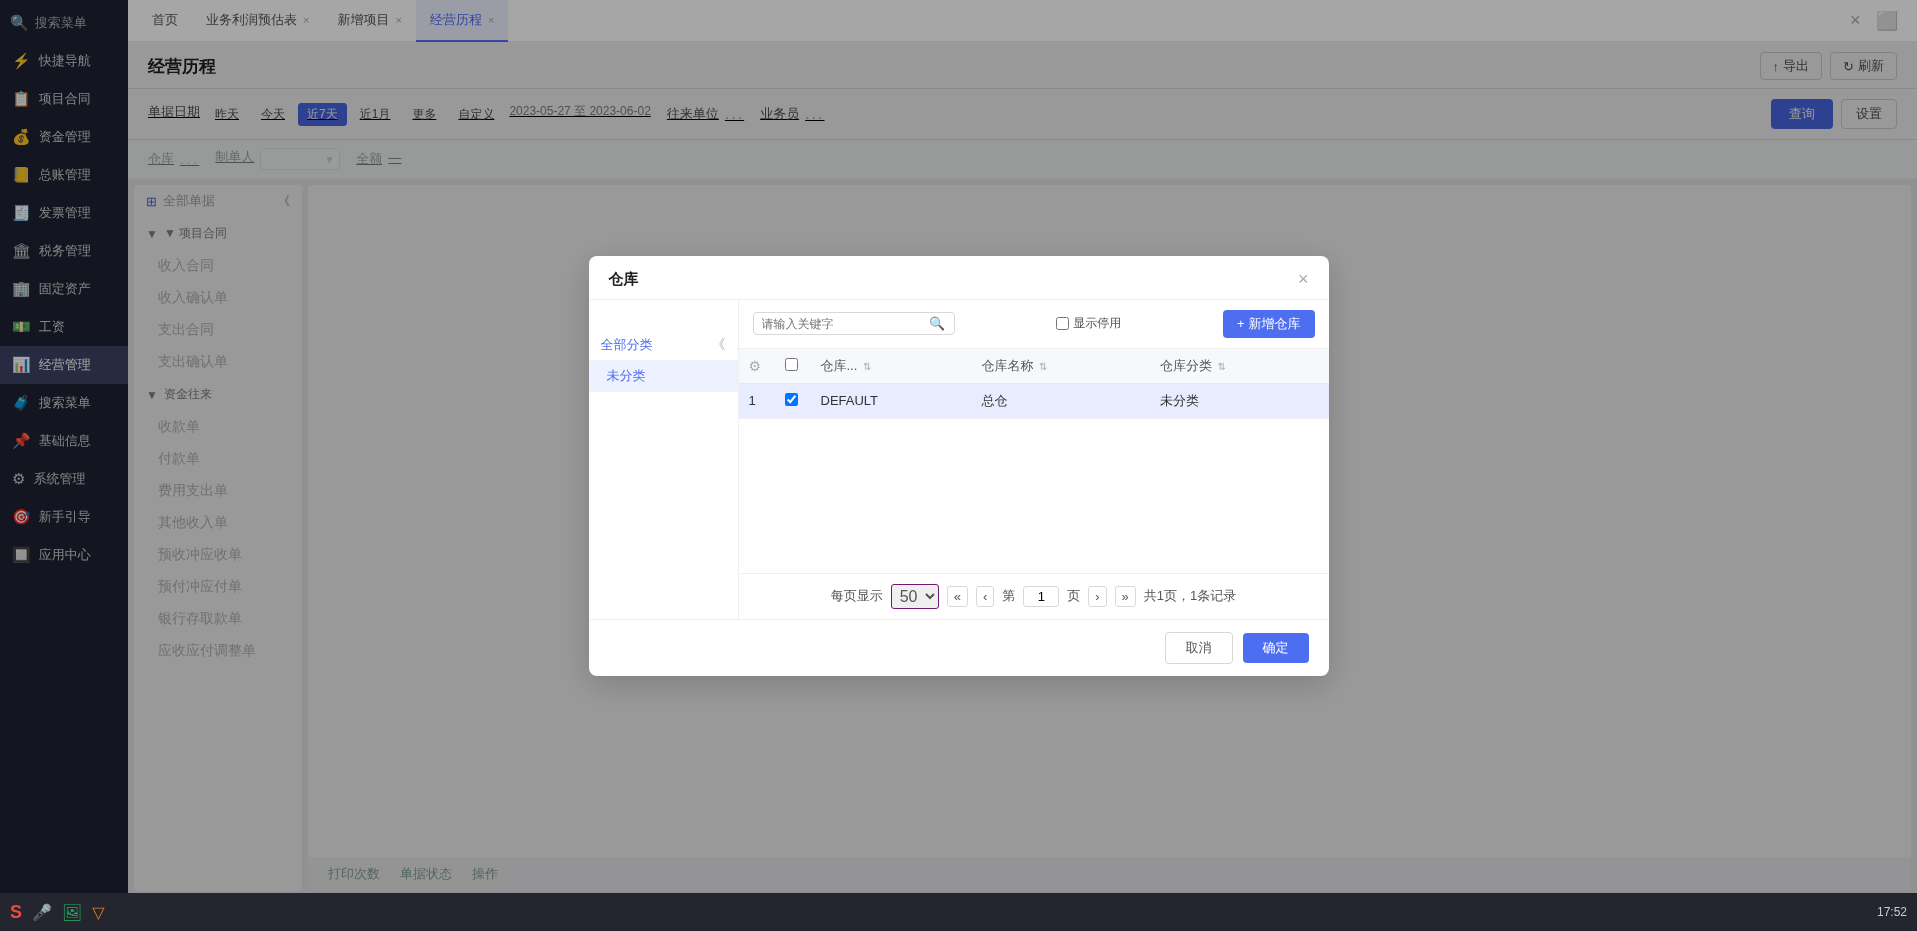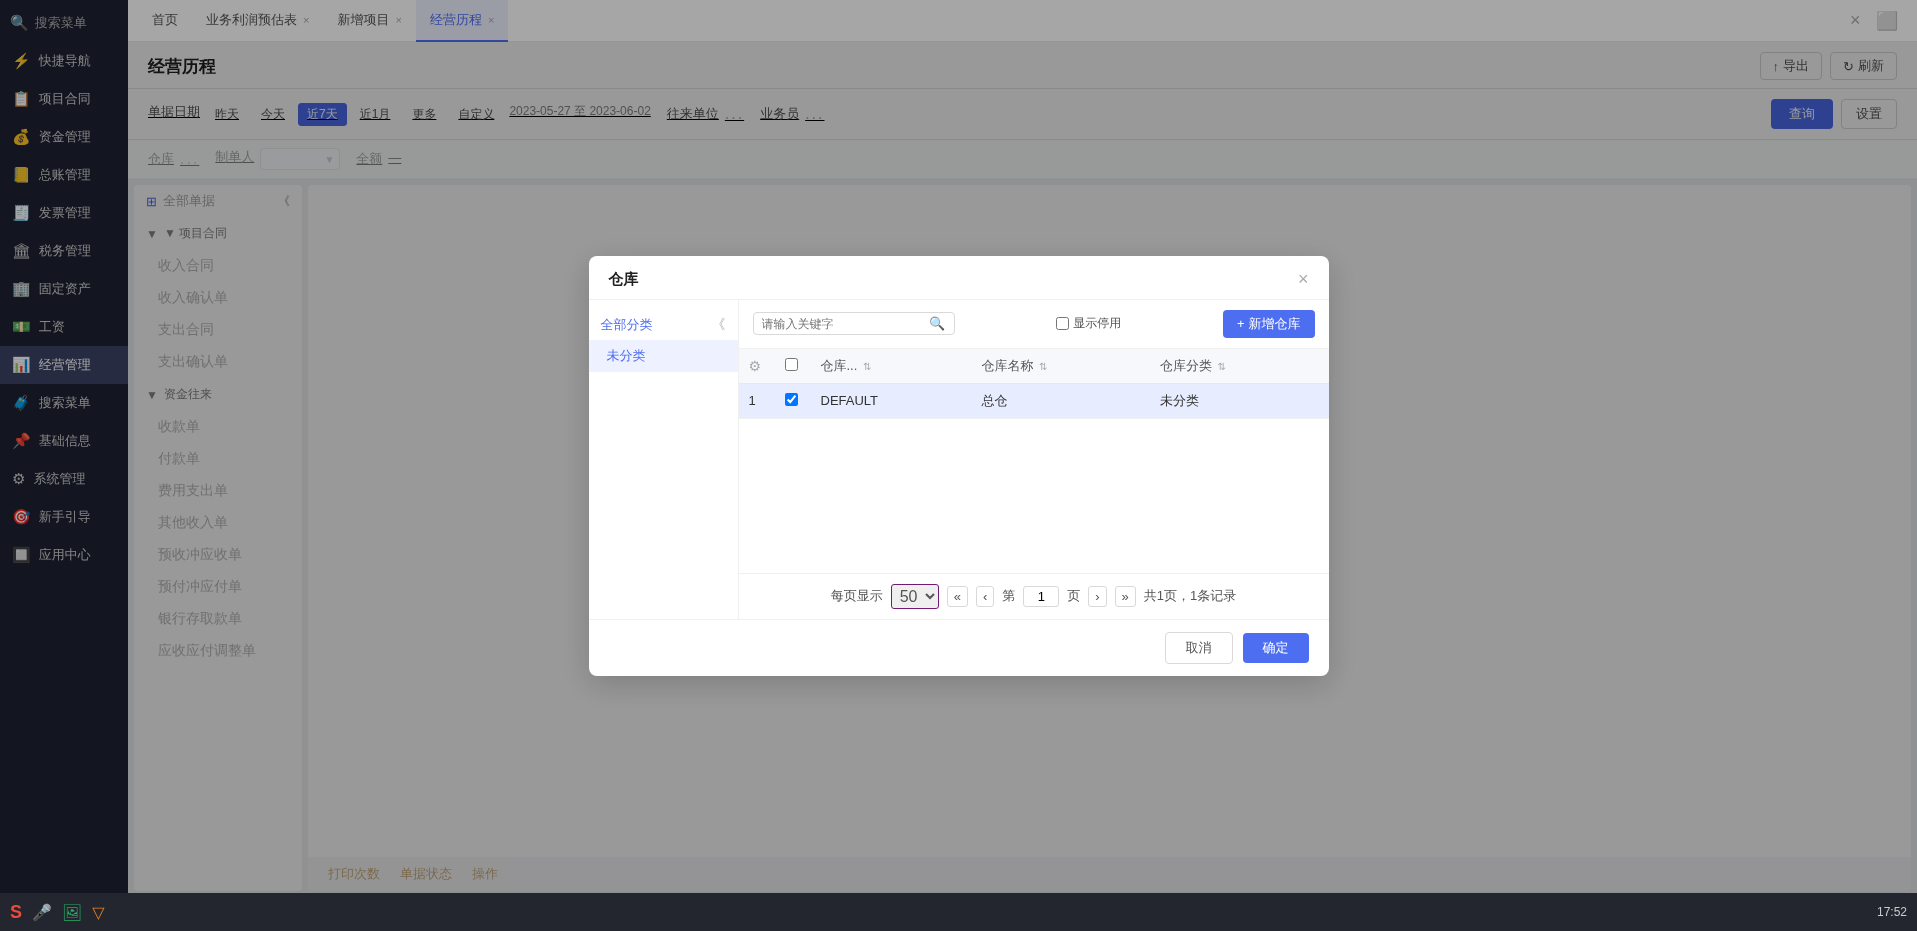--- a/index.html
+++ b/index.html
@@ -113,21 +113,21 @@
     .modal-close { font-size: 18px; color: #aaa; cursor: pointer; line-height: 1; }
     .modal-body { display: flex; flex: 1; min-height: 0; }
 
     
     .category-panel {
       width: 150px; min-width: 150px; border-right: 1px solid #f0f0f0;
       padding: 10px 0; display: flex; flex-direction: column;
     }
     .category-header {
       display: flex; align-items: center; justify-content: space-between;
-      padding: 6px 12px; font-size: 13px; color: #4e6ef2; cursor: pointer;
+      padding: 6px 12px; font-size: 13px; color: #4e6ef2; cursor: pointer; margin-top: 20px;
     }
     .category-item {
       padding: 7px 18px; font-size: 13px; color: #555; cursor: pointer;
     }
     .category-item.active { background: #eef1ff; color: #4e6ef2; }
     .panel-collapse { font-size: 14px; color: #aaa; cursor: pointer; }
 
     
     .content-panel { flex: 1; display: flex; flex-direction: column; min-width: 0; }
     .content-toolbar {
@@ -233,21 +233,21 @@
     .taskbar-time { color: #ccc; font-size: 12px; }
 
     
     .bg-filter-row {
       background: #f8f8f8; padding: 8px 20px;
       display: flex; align-items: center; gap: 16px;
       border-bottom: 1px solid #e8e8e8; opacity: 0.5;
     }
     .bg-table-header {
       background: #f0f2f5; display: flex; padding: 8px 20px;
-      font-size: 13px; color: #a16207; opacity: 0.5; gap: 20px;
+      font-size: 13px; color: #14532d; opacity: 0.5; gap: 20px;
     }
   </style>
 </head>
 <body>
 
 <div class="sidebar">
   <div class="sidebar-search">
     <span class="sidebar-search-icon">🔍</span>
     <span>搜索菜单</span>
   </div>

